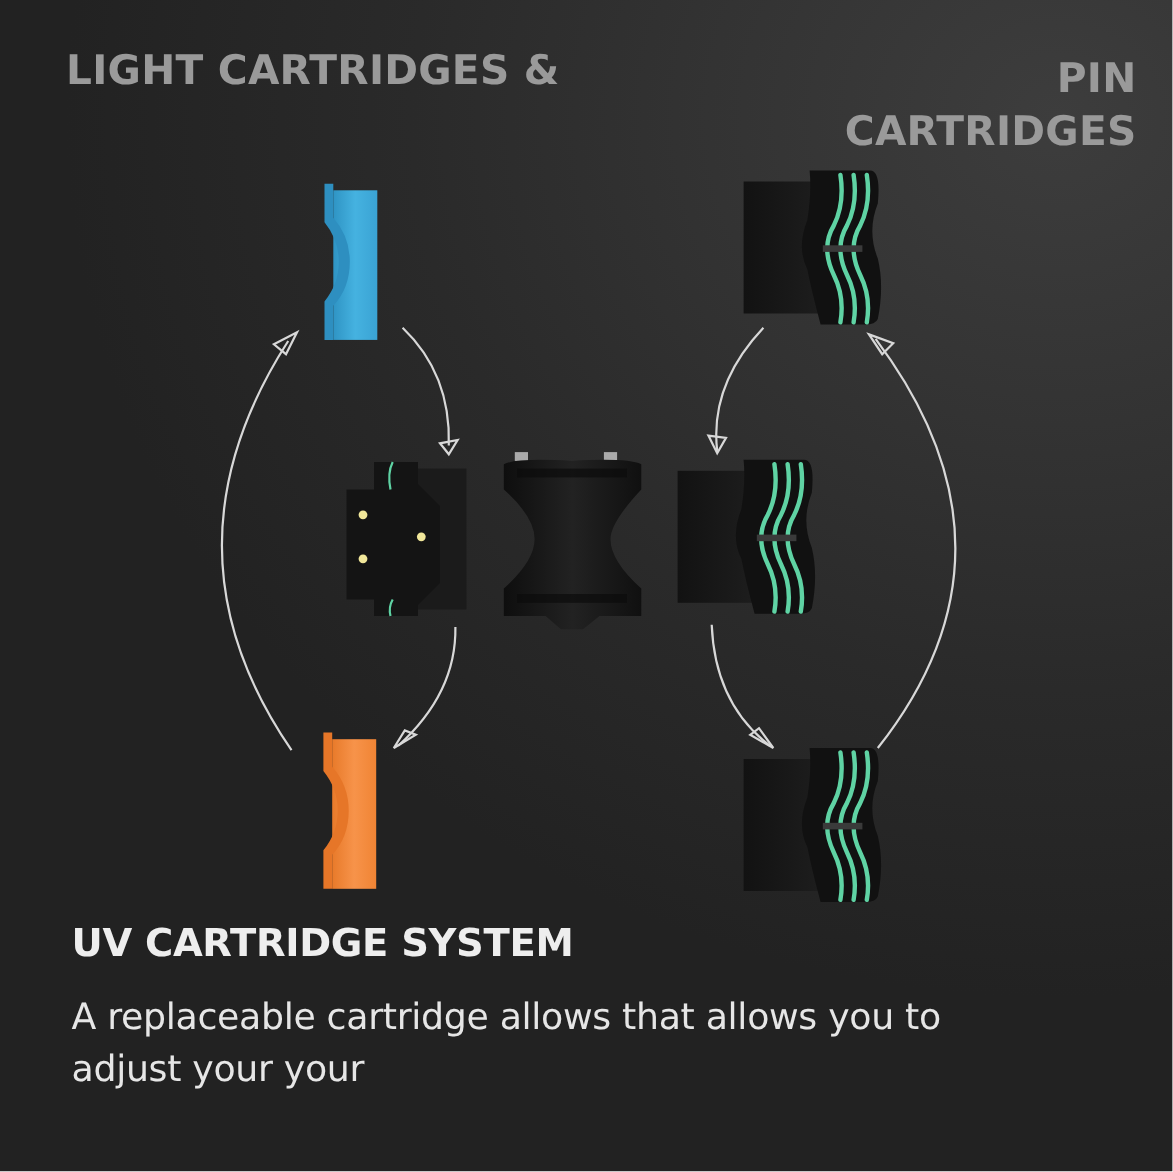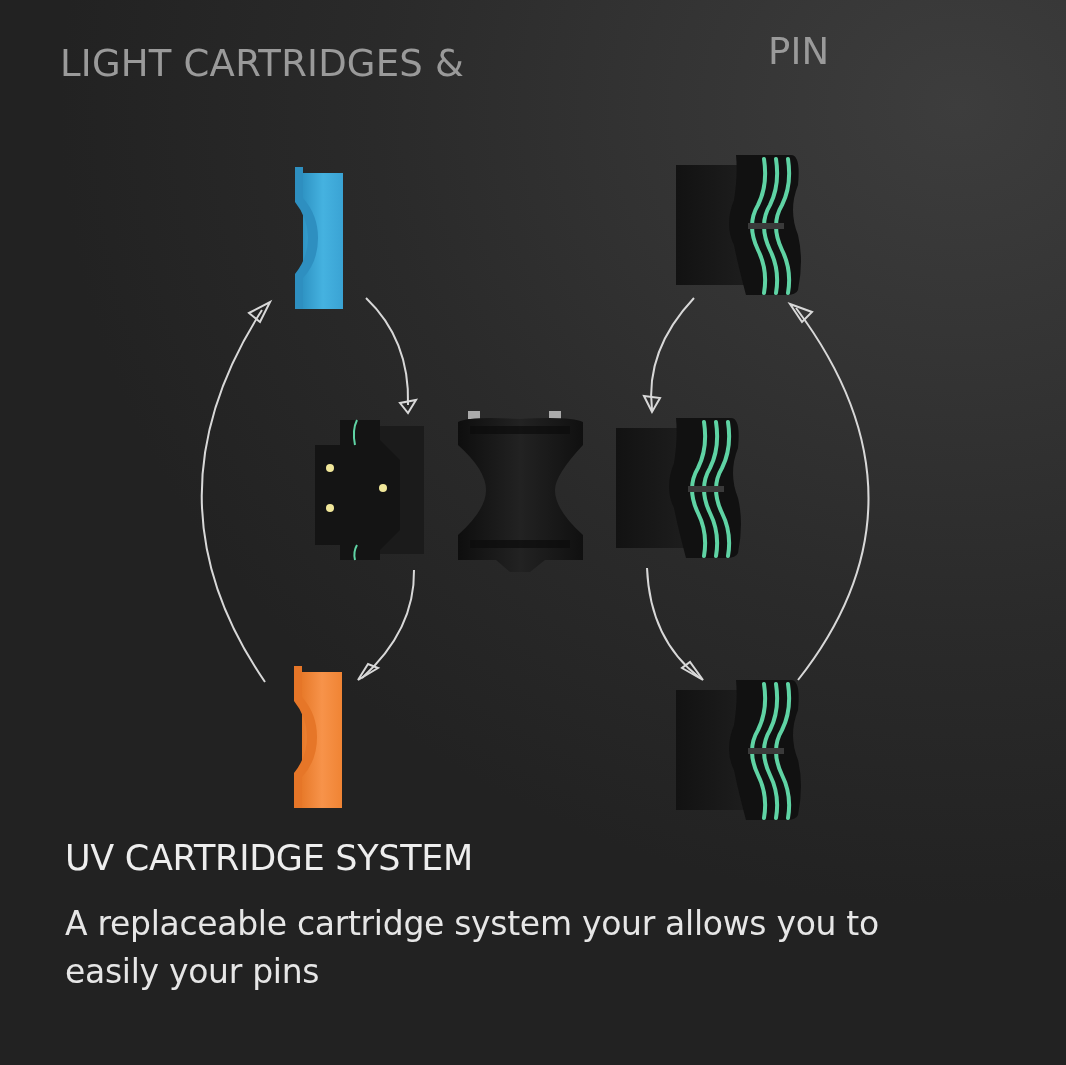--- a/index.html
+++ b/index.html
@@ -3,46 +3,47 @@
 <meta charset="utf-8">
 <style>
   html, body { margin:0; padding:0; }
   body { width:1066px; height:1065px; overflow:hidden; font-family:"DejaVu Sans", sans-serif; }
   #stage {
     position:relative; width:1066px; height:1065px; overflow:hidden;
     background:
       radial-gradient(ellipse 900px 800px at 90% 10%, #3d3d3d 0%, #333 35%, #2a2a2a 65%, #222 100%);
   }
   .heading-small {
-    position:absolute; color:#9a9a9a; font-weight:400; font-size:37px; line-height:48px;
+    position:absolute; color:#9a9a9a; font-weight:700; font-size:37px; line-height:48px;
     letter-spacing:0.2px; text-transform:uppercase;text-align:right;
   }
   #left-label { left:60px; top:40px; }
-  #right-label { left:768px; top:28px; }
+  #right-label { left:768px; top:48px; }
   .title {
-    position:absolute; left:65px; top:838px; color:#eeeeee; font-weight:normal; font-size:35px;
+    position:absolute; left:65px; top:838px; color:#eeeeee; font-weight:bold; font-size:35px;
     letter-spacing:-0.3px;
   }
   .desc {
     position:absolute; left:65px; top:900px; width:960px; color:#e6e6e6; font-size:33px; line-height:48px;
     letter-spacing:-0.3px;
   }
   svg#diagram { position:absolute; left:0; top:0; }
 </style>
 </head>
 <body>
 
 <div id="stage">
 
   <div id="left-label" class="heading-small">
     <div>LIGHT CARTRIDGES &amp;</div>
   </div>
 
   <div id="right-label" class="heading-small">
     <div>PIN</div>
+    <div>CARTRIDGES</div>
   </div>
 
   <svg id="diagram" width="1066" height="1065" viewBox="0 0 1066 1065">
     <defs>
       <linearGradient id="blueGrad" x1="0" x2="1">
         <stop offset="0" stop-color="#2f94c4"></stop>
           <stop offset="0.5" stop-color="#45b2e0"></stop>
           <stop offset="1" stop-color="#3aa3d4"></stop>
       </linearGradient>
       <linearGradient id="orangeGrad" x1="0" x2="1">
@@ -122,16 +123,16 @@
       <path d="M644 396 L652 412 L660 398 Z"></path>
       <path d="M647 568 Q650 640 700 678"></path>
       <path d="M682 668 L703 680 L690 662 Z"></path>
       <path d="M798 680 Q940 500 796 308"></path>
       <path d="M790 304 L812 312 L802 322 Z"></path>
     </g>
   </svg>
 
   <div class="title">UV CARTRIDGE SYSTEM</div>
   <div class="desc">
-    <div>A replaceable cartridge system your allows you to</div>
-    <div>easily your pins</div>
+    <div>A replaceable cartridge allows that allows you to</div>
+    <div>adjust your your</div>
   </div>
 </div>
 
 </body></html>

